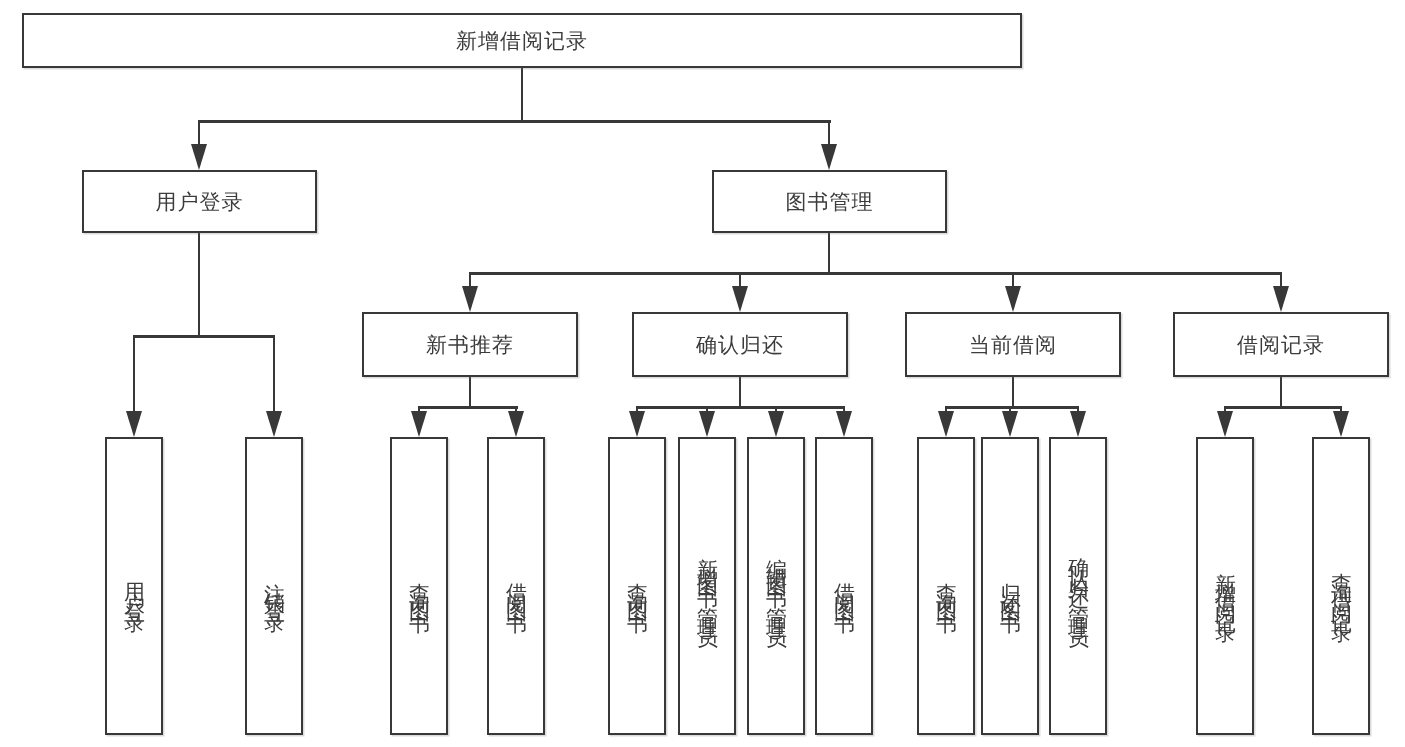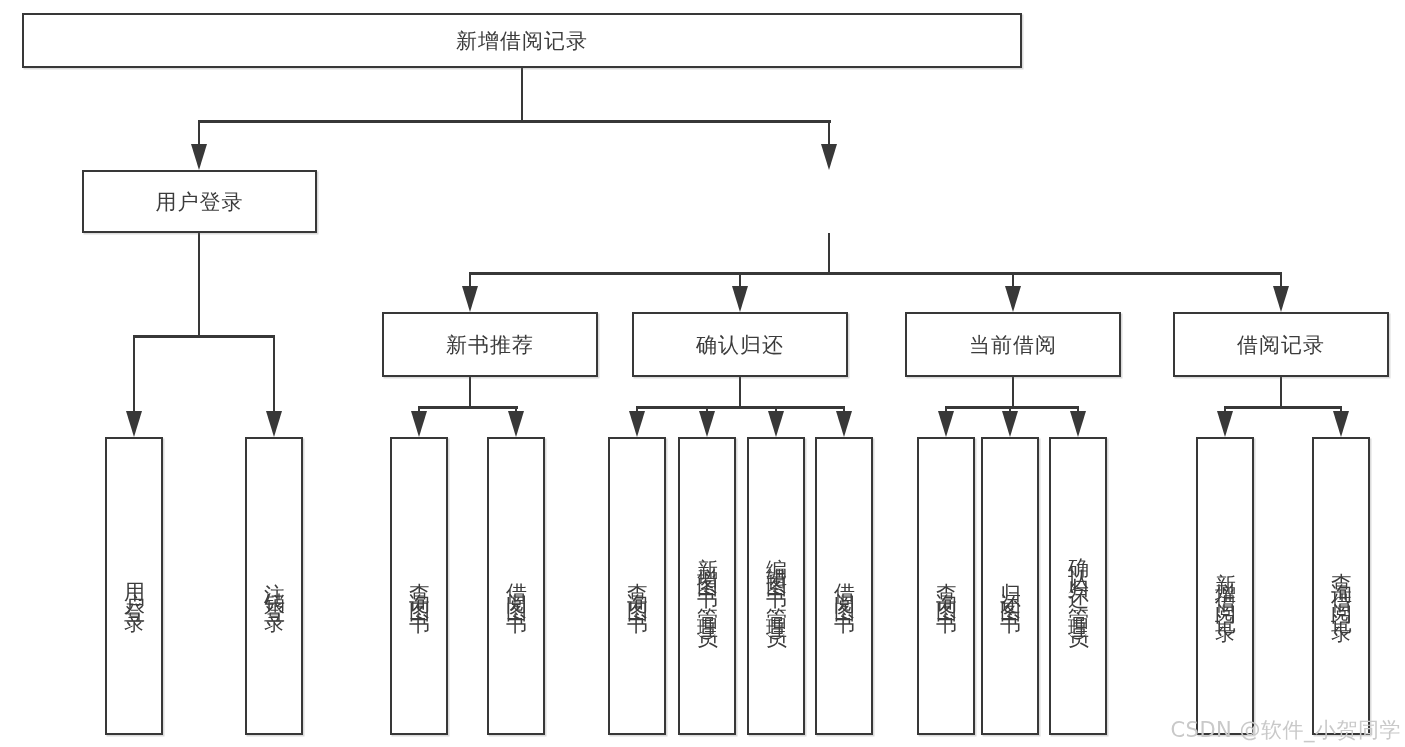--- a/index.html
+++ b/index.html
@@ -52,22 +52,25 @@
 <div class="canvas">
 
   <div class="hbox" style="left:22px;top:13px;width:1000px;height:55px;">
     <span>新增借阅记录</span>
   </div>
 
   <div class="hbox" style="left:82px;top:170px;width:235px;height:63px;">
     <span>用户登录</span>
   </div>
 
+  <div class="hbox" style="left:712px;top:170px;width:235px;height:63px;">
+    <span>图书管理</span>
+  </div>
 
-  <div class="hbox" style="left:362px;top:312px;width:216px;height:65px;margin-left:20px;">
+  <div class="hbox" style="left:362px;top:312px;width:216px;height:65px;">
     <span>新书推荐</span>
   </div>
 
   <div class="hbox" style="left:632px;top:312px;width:216px;height:65px;">
     <span>确认归还</span>
   </div>
 
   <div class="hbox" style="left:905px;top:312px;width:216px;height:65px;font-family:Liberation Mono, monospace;">
     <span>当前借阅</span>
   </div>
@@ -172,15 +175,14 @@
   <div class="lv" style="left:1076.75px;top:406px;height:7px;"></div>
   <div class="arrow" style="left:1078px;top:411px;"></div>
 
   <div class="lv" style="left:1279.75px;top:377px;height:31.5px;"></div>
   <div class="lh" style="left:1223.75px;top:406px;width:118.5px;"></div>
   <div class="lv" style="left:1223.75px;top:406px;height:7px;"></div>
   <div class="arrow" style="left:1225px;top:411px;"></div>
   <div class="lv" style="left:1339.75px;top:406px;height:7px;"></div>
   <div class="arrow" style="left:1341px;top:411px;"></div>
 
-  <div class="watermark">CSDN @软件_小贺同学</div>
 
 </div>
 
 </body></html>

